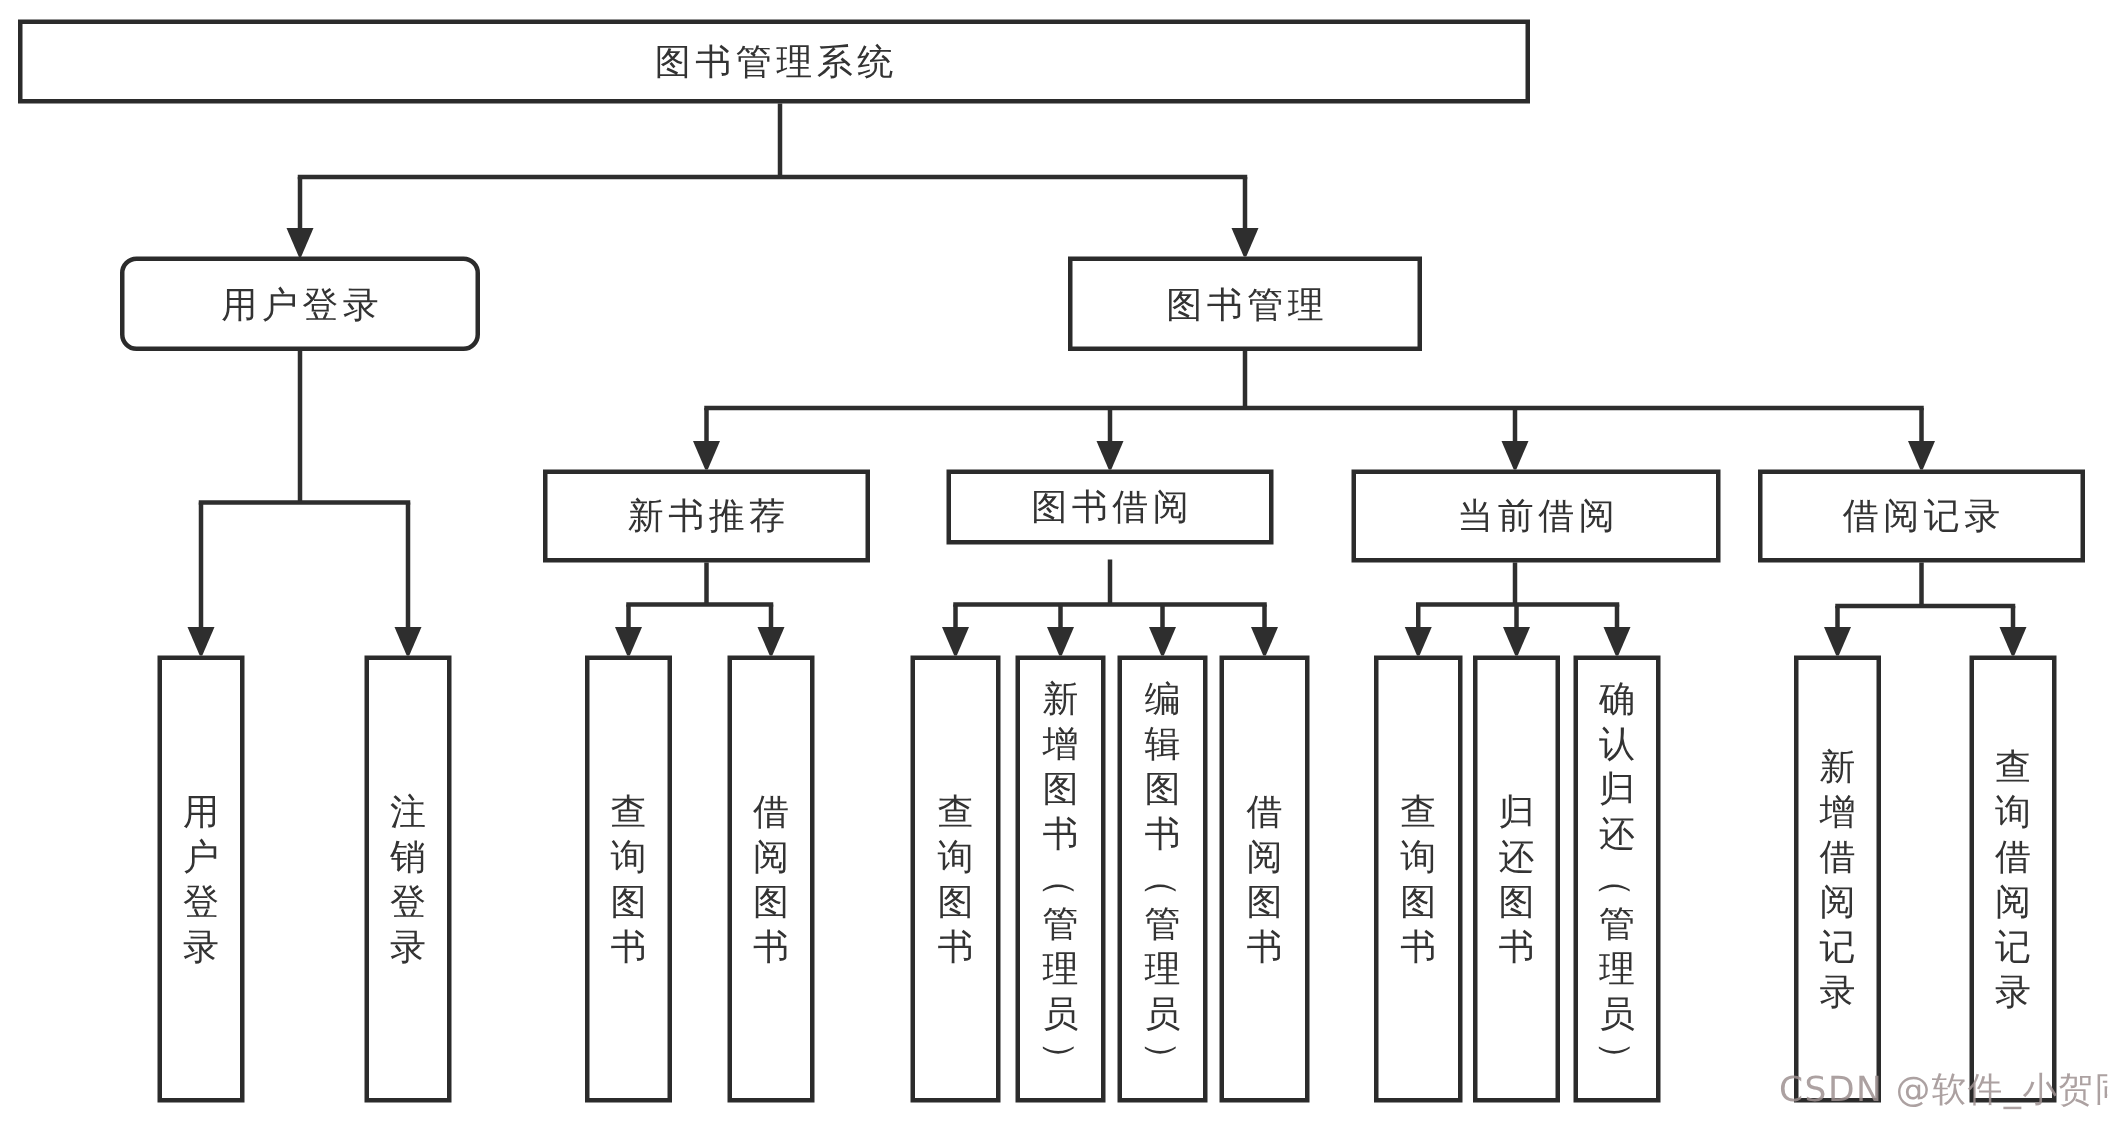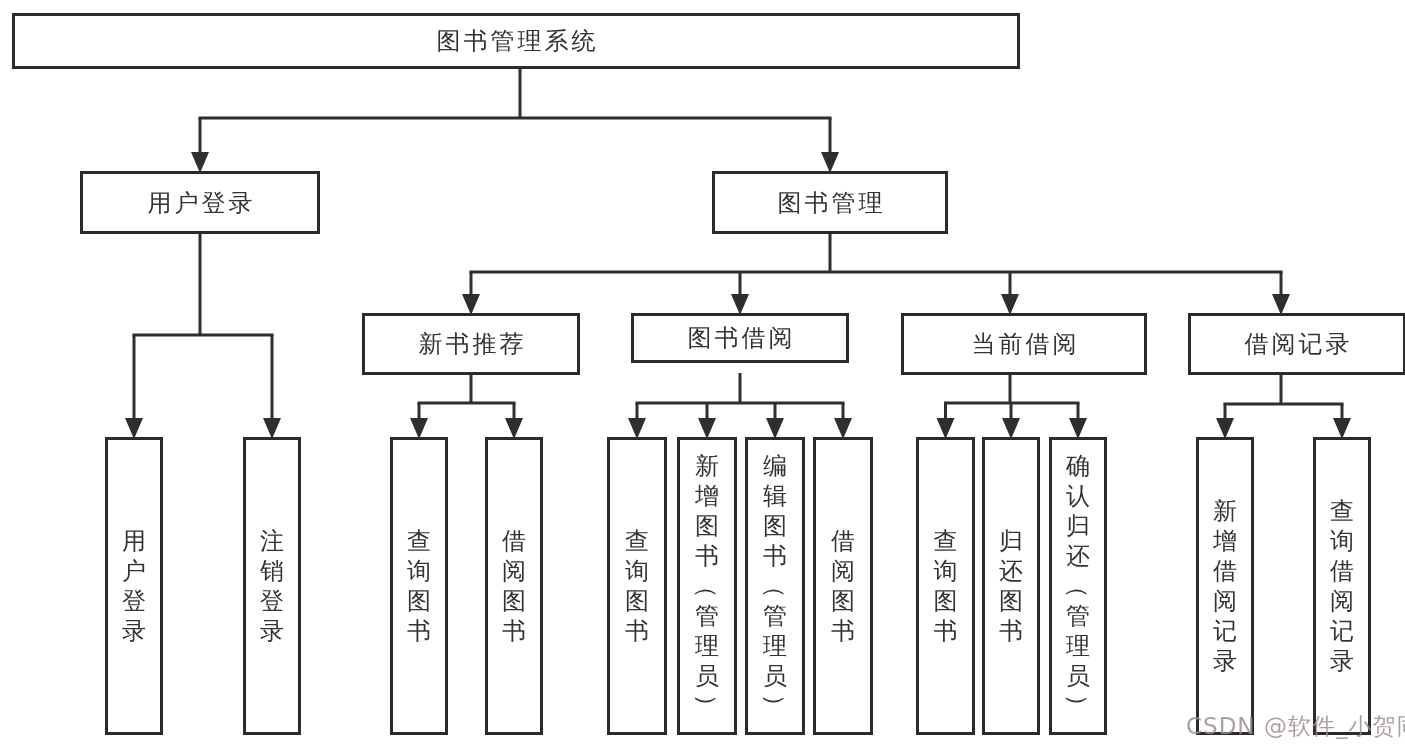--- a/index.html
+++ b/index.html
@@ -110,36 +110,36 @@
       <line x1="1223.5" y1="404" x2="1343.5" y2="404" stroke="#2e2e2e" stroke-width="3"></line>
       <line x1="1225" y1="404" x2="1225" y2="422" stroke="#2e2e2e" stroke-width="3"></line>
       <path d="M 1216 418 L 1234 418 L 1225 439 Z" fill="#2e2e2e"></path>
       <line x1="1342" y1="404" x2="1342" y2="422" stroke="#2e2e2e" stroke-width="3"></line>
       <path d="M 1333 418 L 1351 418 L 1342 439 Z" fill="#2e2e2e"></path>
     </svg>
   <div class="watermark" style="color: rgba(158, 144, 144, 0.85);">CSDN @软件_小贺同学</div>
 <div class="node" style="left: 12px; top: 13px; width: 1008px; height: 56px;">
       <div class="lbl">图书管理系统</div>
     </div>
-    <div class="node" style="left: 80px; top: 171px; width: 240px; height: 63px;">
+    <div class="node" style="left: 80px; top: 171px; width: 240px; height: 63px; border-radius: 11px;">
       <div class="lbl">用户登录</div>
     </div>
     <div class="node" style="left: 362px; top: 313px; width: 218px; height: 62px;">
       <div class="lbl">新书推荐</div>
     </div>
     <div class="node" style="left: 712px; top: 171px; width: 236px; height: 63px;">
       <div class="lbl">图书管理</div>
     </div>
     <div class="node" style="left: 631px; top: 313px; width: 218px; height: 50px;">
       <div class="lbl">图书借阅</div>
     </div>
     <div class="node" style="left: 901px; top: 313px; width: 246px; height: 62px;">
       <div class="lbl">当前借阅</div>
     </div>
-    <div class="node" style="left: 1172px; top: 313px; width: 218px; height: 62px; margin-left: 16px;">
+    <div class="node" style="left: 1172px; top: 313px; width: 218px; height: 62px;">
       <div class="lbl">借阅记录</div>
     </div>
     <div class="node" style="left: 105px; top: 437px; width: 58px; height: 298px;">
       <div class="vlbl">
         <div class="vchar">用</div>
         <div class="vchar">户</div>
         <div class="vchar">登</div>
         <div class="vchar">录</div>
       </div>
     </div>

